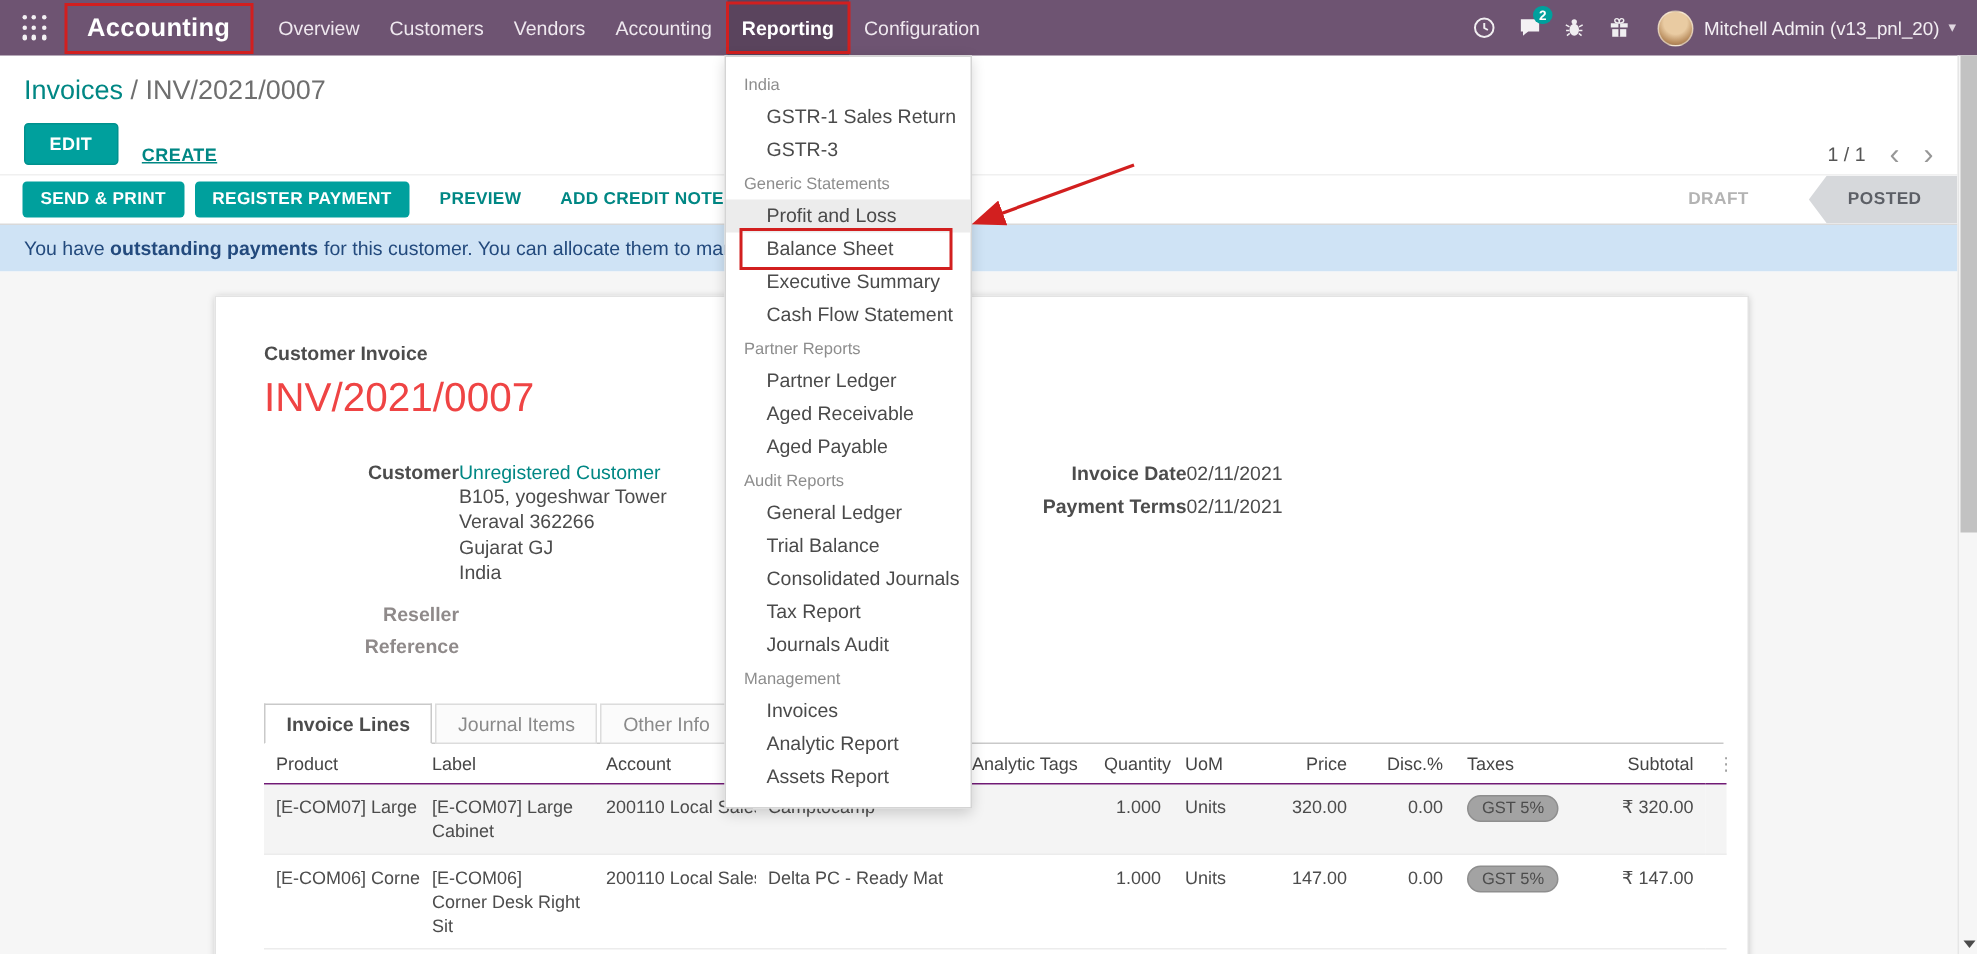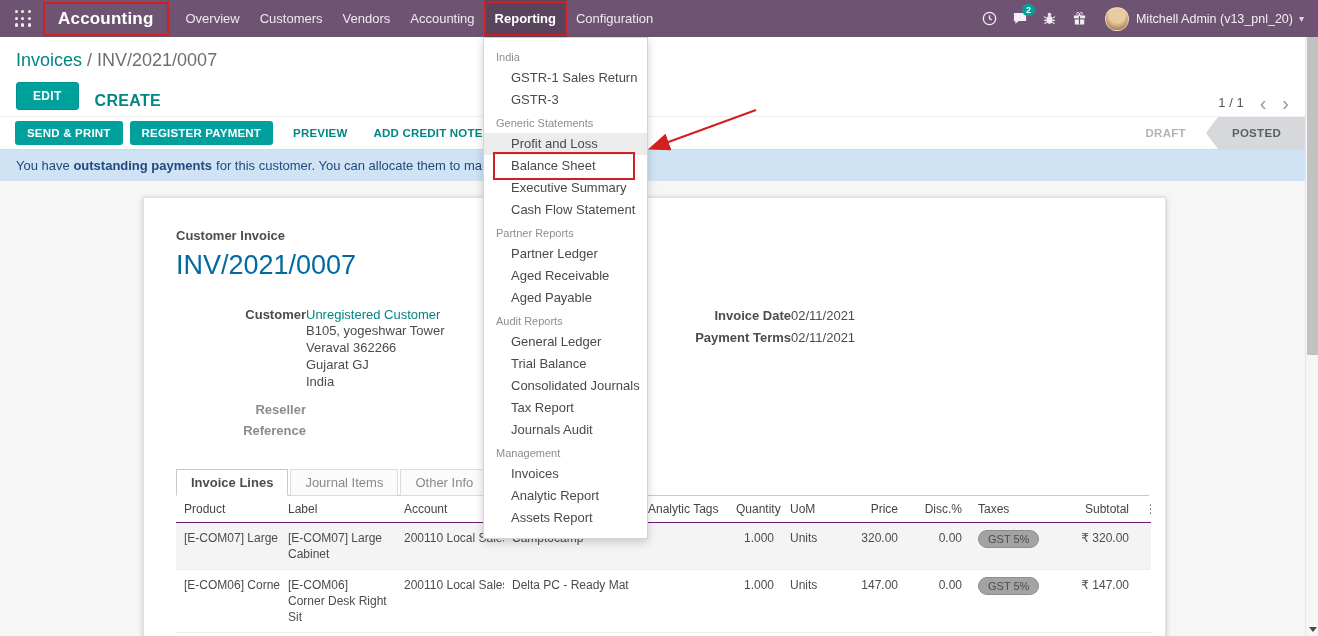--- a/index.html
+++ b/index.html
@@ -22,40 +22,40 @@
   .user-name { font-size:12.5px; color:#f3eef3; cursor:pointer; white-space:nowrap; }
   .caret { font-size:10px; margin-left:6px; color:#e0d7e0; }
 
   
   .control-panel { position:absolute; top:37px; left:0; right:13px; height:113px; background:#fff; }
   .breadcrumb-row { padding:13px 16px 0; font-size:18px; }
   .bc-parent { color:#008784; cursor:pointer; }
   .bc-rest { color:#6f6f6f; }
   .cp-row2 { display:flex; align-items:flex-end; padding:11px 16px 0; }
   .btn-primary { background:#00a09d; color:#fff; border:1px solid #00918e; font-size:12px; font-weight:700; padding:6px 16px; border-radius:3px; cursor:pointer; letter-spacing:.3px; font-family:inherit; }
-  .btn-create { background:none; border:none; color:#008784; font-size:16px; font-weight:700; margin-left:16px; cursor:pointer; letter-spacing:.3px; font-family:inherit; }
+  .btn-create { background:none; border:none; color:#008784; font-size:12px; font-weight:700; margin-left:16px; cursor:pointer; letter-spacing:.3px; font-family:inherit;text-decoration:underline; }
   .pager { margin-left:auto; color:#555; font-size:13px; display:flex; align-items:center; gap:16px; margin-right:0; }
   .pager-arrow { font-size:20px; color:#979797; line-height:14px; cursor:pointer; }
   .action-bar { position:absolute; left:0; right:0; bottom:0; height:34px; display:flex; align-items:center; padding-left:15px; border-bottom:1px solid #d9d9d9; border-top:1px solid #f0f0f0; background:#fff; }
   .btn-sm { background:#00a09d; color:#fff; border:none; font-size:11.5px; font-weight:700; padding:6px 12px; border-radius:3px; margin-right:7px; cursor:pointer; letter-spacing:.2px; font-family:inherit; }
   .btn-flat { background:none; border:none; color:#008784; font-size:11.5px; font-weight:700; padding:6px 13px; cursor:pointer; letter-spacing:.2px; font-family:inherit; white-space:nowrap; }
-  .statusbar { margin-left:auto; display:flex; align-items:stretch; height:100%; }
+  .statusbar { margin-left:auto; display:flex; align-items:stretch; height:100%;gap:20px; }
   .status { display:flex; align-items:center; font-size:11.5px; font-weight:700; letter-spacing:.3px; cursor:pointer; }
   .status.draft { color:#b3b3b3; padding:0 20px; }
   .status.posted { background:#d6d8db; color:#5c5f66; padding:0 24px 0 26px; clip-path:polygon(0 50%, 12px 0, 100% 0, 100% 100%, 12px 100%); }
 
   
   .banner { position:absolute; top:150px; left:0; right:13px; height:31px; background:#cfe3f5; color:#234a7d; display:flex; align-items:center; padding:0 16px; font-size:13px; }
   .banner b { margin:0 4px 0 0; font-weight:700; }
 
   
   .content { position:absolute; top:181px; left:0; right:13px; bottom:0; background:#f6f6f6; overflow:hidden; }
   .sheet { position:absolute; top:16px; left:143px; width:1023px; bottom:-24px; background:#fff; border:1px solid #e3e3e3; box-shadow:0 1px 5px rgba(0,0,0,.22); padding:30px 16px 0 32px; }
   .doc-type { font-size:13px; font-weight:700; color:#4c4c4c; }
-  .doc-number { font-size:27px; font-weight:400; color:#0369a1; margin-top:7px; }
+  .doc-number { font-size:27px; font-weight:400; color:#ef4444; margin-top:7px; }
   .fields { display:flex; margin-top:26px; font-size:13px; color:#4c4c4c; }
   .col-left { width:478px; }
   .field-row { display:flex; }
   .flabel { width:130px; font-weight:700; color:#4c4c4c; flex:none;text-align:right; }
   .flabel.muted { color:#8f8a8a; }
   .addr div { line-height:17px; }
   a.link { color:#008784; text-decoration:none; cursor:pointer; }
   .row-reseller { margin-top:12px; }
   .row-reference { margin-top:6px; }
   .col-right .field-row { margin-bottom:5px; line-height:17px; }

